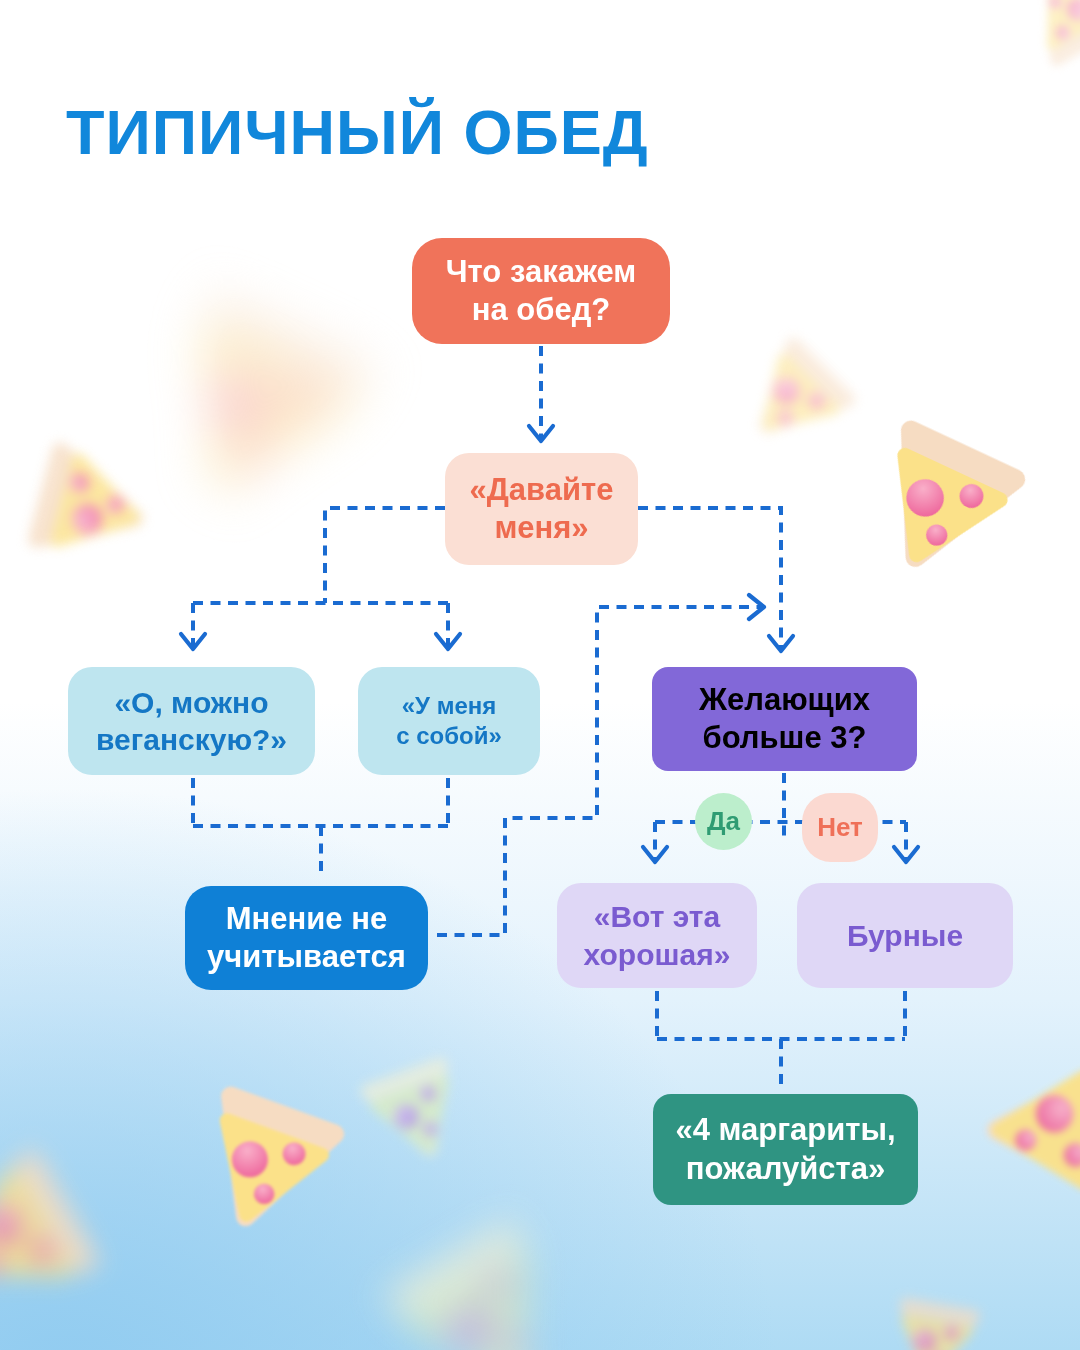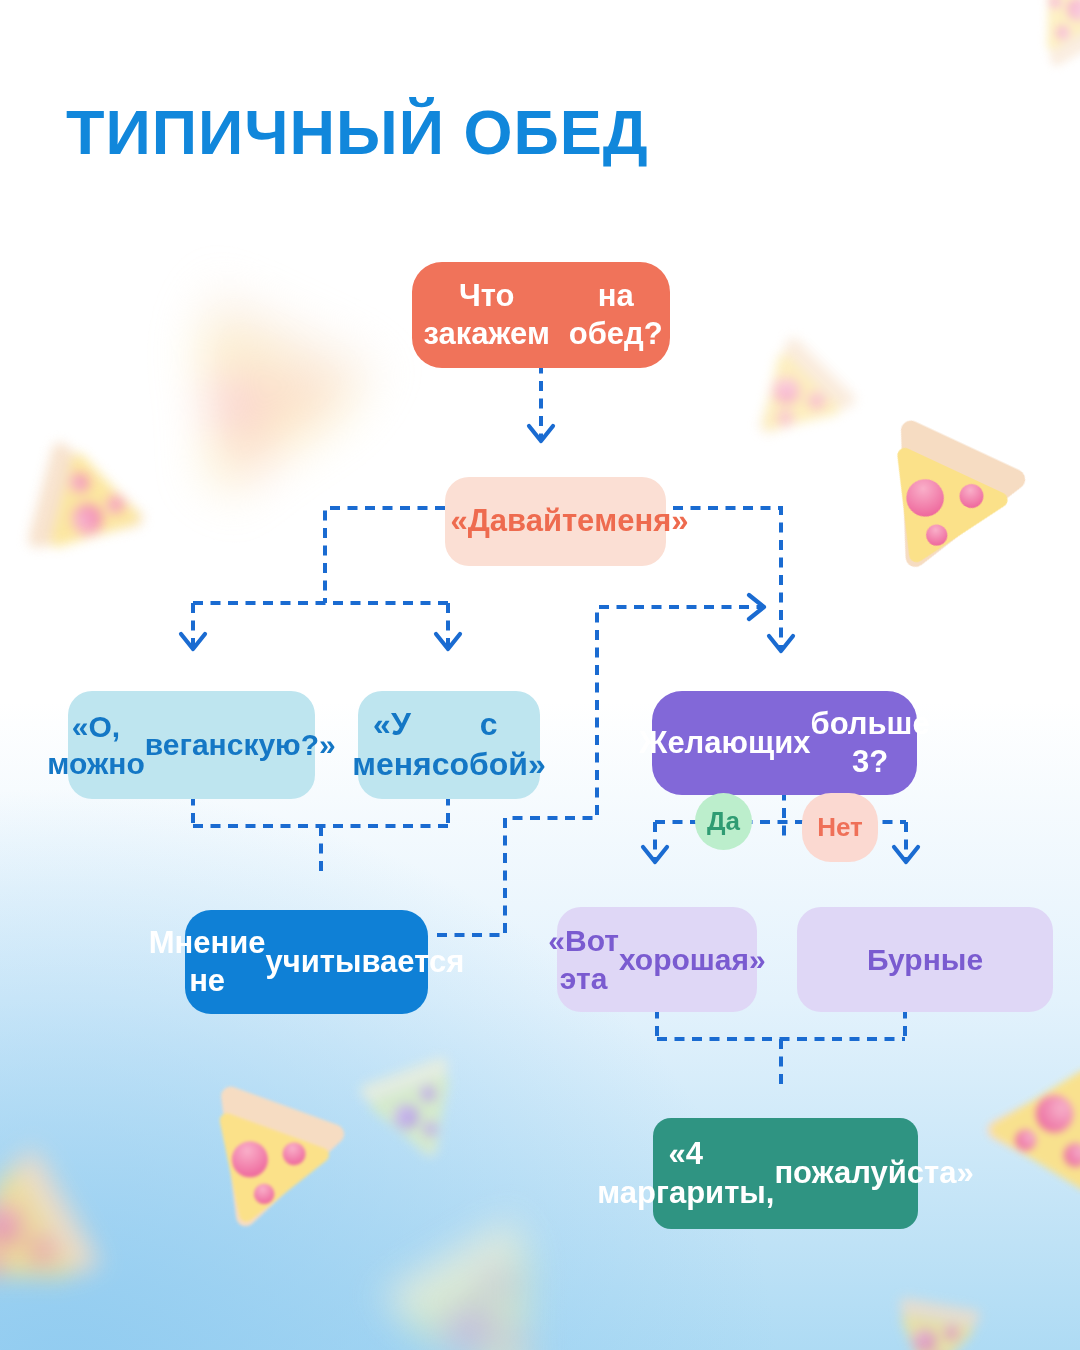--- a/index.html
+++ b/index.html
@@ -10,38 +10,38 @@
     font-family:"Liberation Sans","DejaVu Sans",sans-serif;
     background:
       radial-gradient(1150px 950px at 6% 102%, rgba(144,203,240,0.95), rgba(144,203,240,0) 62%),
       linear-gradient(180deg,#ffffff 0%,#ffffff 52%,#e3f2fc 74%,#bfe2f6 92%,#aedbf4 100%);
   }
   svg.layer{position:absolute;left:0;top:0;width:1080px;height:1350px;}
   #pizza-layer{z-index:1;}
   #connector-layer{z-index:2;}
   .node{
     position:absolute;z-index:3;
-    display:flex;align-items:center;justify-content:center;
+    display:flex;flex-direction:column;align-items:center;justify-content:center;
     text-align:center;border-radius:26px;
-    font-weight:700;line-height:1.24;margin-top:24px;
+    font-weight:700;line-height:1.24;
   }
   .node span{display:block;}
   #page-title{
     position:absolute;left:66px;top:96px;z-index:3;
     font-size:63px;font-weight:700;letter-spacing:1px;
     color:#1187DB;
   }
   .n-start   {left:412px;top:238px;width:258px;height:106px;background:#F0735A;color:#ffffff;font-size:31px;border-radius:30px;}
-  .n-pizza   {left:445px;top:453px;width:193px;height:89px;background:#FBDFD4;color:#EE6B4F;font-size:31px;border-radius:24px;padding-left:28px;}
+  .n-pizza   {left:445px;top:453px;width:193px;height:112px;background:#FBDFD4;color:#EE6B4F;font-size:31px;border-radius:24px;}
   .n-vegan   {left:68px; top:667px;width:247px;height:108px;background:#BEE5EF;color:#1477C5;font-size:30px;border-radius:24px;}
-  .n-own     {left:358px;top:667px;width:182px;height:108px;background:#BEE5EF;color:#1477C5;font-size:32px;border-radius:24px;}
-  .n-more3   {left:652px;top:667px;width:265px;height:104px;background:#8268D8;color:#ffffff;font-size:31px;border-radius:30px;}
+  .n-own     {left:358px;top:667px;width:182px;height:108px;background:#BEE5EF;color:#1477C5;font-size:24px;border-radius:24px;}
+  .n-more3   {left:652px;top:667px;width:265px;height:104px;background:#8268D8;color:#000000;font-size:31px;border-radius:16px;}
   .n-opinion {left:185px;top:886px;width:243px;height:104px;background:#0F80D6;color:#ffffff;font-size:31px;border-radius:26px;}
   .n-good    {left:557px;top:883px;width:200px;height:105px;background:#DFD7F6;color:#7A5BD0;font-size:30px;border-radius:24px;}
-  .n-debate  {left:797px;top:883px;width:256px;height:105px;background:#DFD7F6;color:#7A5BD0;font-size:30px;border-radius:24px;gap:48px;}
+  .n-debate  {left:797px;top:883px;width:216px;height:105px;background:#DFD7F6;color:#7A5BD0;font-size:30px;border-radius:24px;gap:48px;}
   .n-final   {left:653px;top:1094px;width:265px;height:111px;background:#2F9482;color:#ffffff;font-size:31px;border-radius:18px;}
   .badge{
     position:absolute;z-index:4;
     display:flex;align-items:center;justify-content:center;
     font-weight:700;font-size:26px;
   }
   .b-yes{left:695px;top:793px;width:57px;height:57px;border-radius:50%;background:#BCEECC;color:#2F9C73;}
   .b-no {left:802px;top:793px;width:76px;height:69px;border-radius:29px;background:#FBD9D1;color:#EF7058;}
 </style>
 </head>

